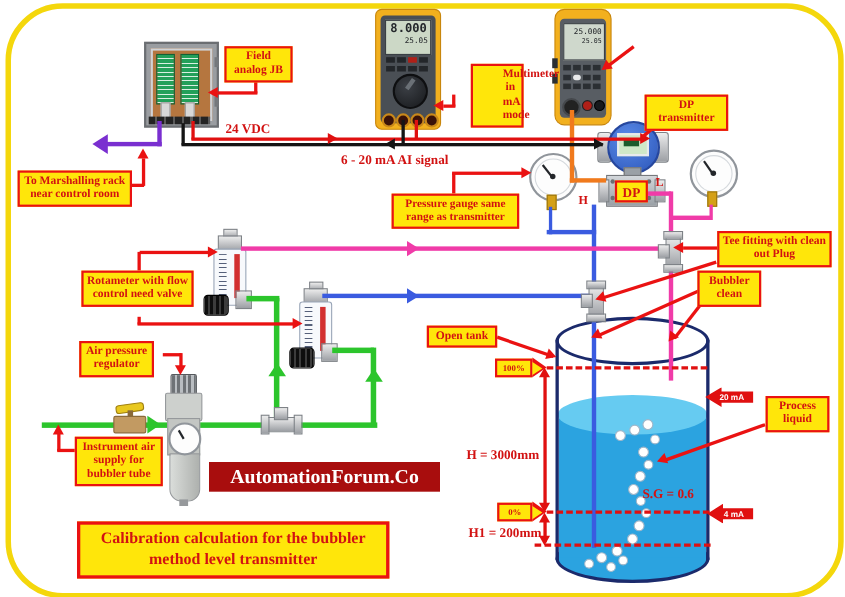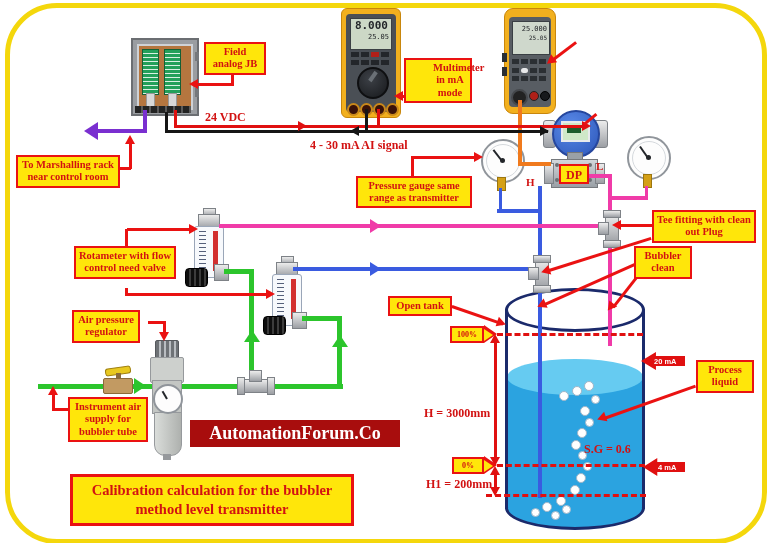--- a/index.html
+++ b/index.html
@@ -52,21 +52,21 @@
   <div class="ah" style="left:298px;top:121px;border-width:5.5px 0 5.5px 9px;border-color:transparent transparent transparent #e01010;"></div>
   <div class="ah" style="left:582px;top:121px;border-width:5.5px 0 5.5px 9px;border-color:transparent transparent transparent #e01010;z-index:33;"></div>
 
   <div class="wire" style="left:165px;top:112px;width:3px;height:20px;background:#151515;"></div>
   <div class="wire" style="left:165px;top:130px;width:383px;height:3px;background:#151515;"></div>
   <div class="wire" style="left:365px;top:109px;width:3px;height:22px;background:#151515;"></div>
   <div class="ah" style="left:350px;top:126px;border-width:5.5px 9px 5.5px 0;border-color:transparent #151515 transparent transparent;"></div>
   <div class="ah" style="left:540px;top:126px;border-width:5.5px 0 5.5px 9px;border-color:transparent transparent transparent #151515;z-index:33;"></div>
 
   <div class="rtxt" style="left:205px;top:110px;">24 VDC</div>
-  <div class="rtxt" style="left:310px;top:138px;">4 - 30 mA AI signal</div>
+  <div class="rtxt" style="left:310px;top:138px;">6 - 20 mA AI signal</div>
 
   <div class="abs" style="left:341px;top:8px;width:58px;height:108px;background:#f2b01e;border-radius:6px;border:1px solid #c8860c;z-index:20;">
     <div class="abs" style="left:4px;top:5px;width:50px;height:98px;background:#4a4f55;border-radius:4px;"></div>
     <div class="lcd abs" style="left:8px;top:9px;width:40px;height:30px;">
       <div style="font-size:11px;font-weight:bold;line-height:14px;padding-right:3px;">8.000</div>
       <div style="font-size:7px;line-height:9px;padding-right:2px;">25.05</div>
     </div>
     <div class="abs" style="left:9px;top:43px;width:40px;height:14px;display:flex;flex-wrap:wrap;gap:2px;">
       <div style="width:8px;height:5px;background:#23262a;"></div>
       <div style="width:8px;height:5px;background:#23262a;"></div>
@@ -286,28 +286,29 @@
   </div>
   <div style="position:absolute;left:643px;top:458px;width:42px;height:18px;background:#e01010;clip-path:polygon(100% 22%,34% 22%,34% 0,0 50%,34% 100%,34% 78%,100% 78%);z-index:40;">
     <span style="position:absolute;left:15px;top:5px;color:#fff;font-weight:bold;font-size:7.5px;font-family:'Liberation Sans',sans-serif;">4 mA</span>
   </div>
 
   <div class="lbl" style="left:204px;top:42px;width:62px;">Field analog JB</div>
   <div class="conn" style="left:231px;top:72px;width:2.5px;height:13px;"></div>
   <div class="conn" style="left:198px;top:83px;width:36px;height:2.5px;"></div>
   <div class="ah" style="left:189px;top:79px;border-width:5.5px 9px 5.5px 0;border-color:transparent #ea1212 transparent transparent;"></div>
 
-  <div class="lbl" style="left:404px;top:58px;width:68px;padding-left:27px;">Multimeter in mA mode</div>
+  <div class="lbl" style="left:428px;top:58px;width:48px;padding-left:27px;">Multimeter in mA mode</div>
   <div class="conn" style="left:411px;top:86px;width:2.5px;height:11px;"></div>
   <div class="conn" style="left:403px;top:95px;width:11px;height:2.5px;"></div>
   <div class="ah" style="left:394px;top:91px;border-width:5.5px 9px 5.5px 0;border-color:transparent #ea1212 transparent transparent;"></div>
 
   <div class="dline" style="left:552px;top:59px;width:30px;transform:rotate(-37deg);"></div>
   <div class="ah" style="left:546px;top:56px;border-width:5.5px 9px 5.5px 0;border-color:transparent #ea1212 transparent transparent;transform:rotate(-37deg);"></div>
 
+  <div class="lbl" style="left:586px;top:86px;width:76px;">DP transmitter</div>
   <div class="dline" style="left:584px;top:123px;width:16px;transform:rotate(-40deg);"></div>
 
   <div class="lbl" style="left:16px;top:155px;width:104px;">To Marshalling rack near control room</div>
   <div class="conn" style="left:120px;top:167px;width:11px;height:2.5px;"></div>
   <div class="conn" style="left:129px;top:144px;width:2.5px;height:25px;"></div>
   <div class="ah" style="left:125px;top:135px;border-width:0 5.5px 9px 5.5px;border-color:transparent transparent #ea1212 transparent;"></div>
 
   <div class="lbl" style="left:356px;top:176px;width:116px;font-size:10.3px;">Pressure gauge same range as transmitter</div>
   <div class="conn" style="left:411px;top:157px;width:2.5px;height:19px;"></div>
   <div class="conn" style="left:411px;top:156px;width:64px;height:2.5px;"></div>

